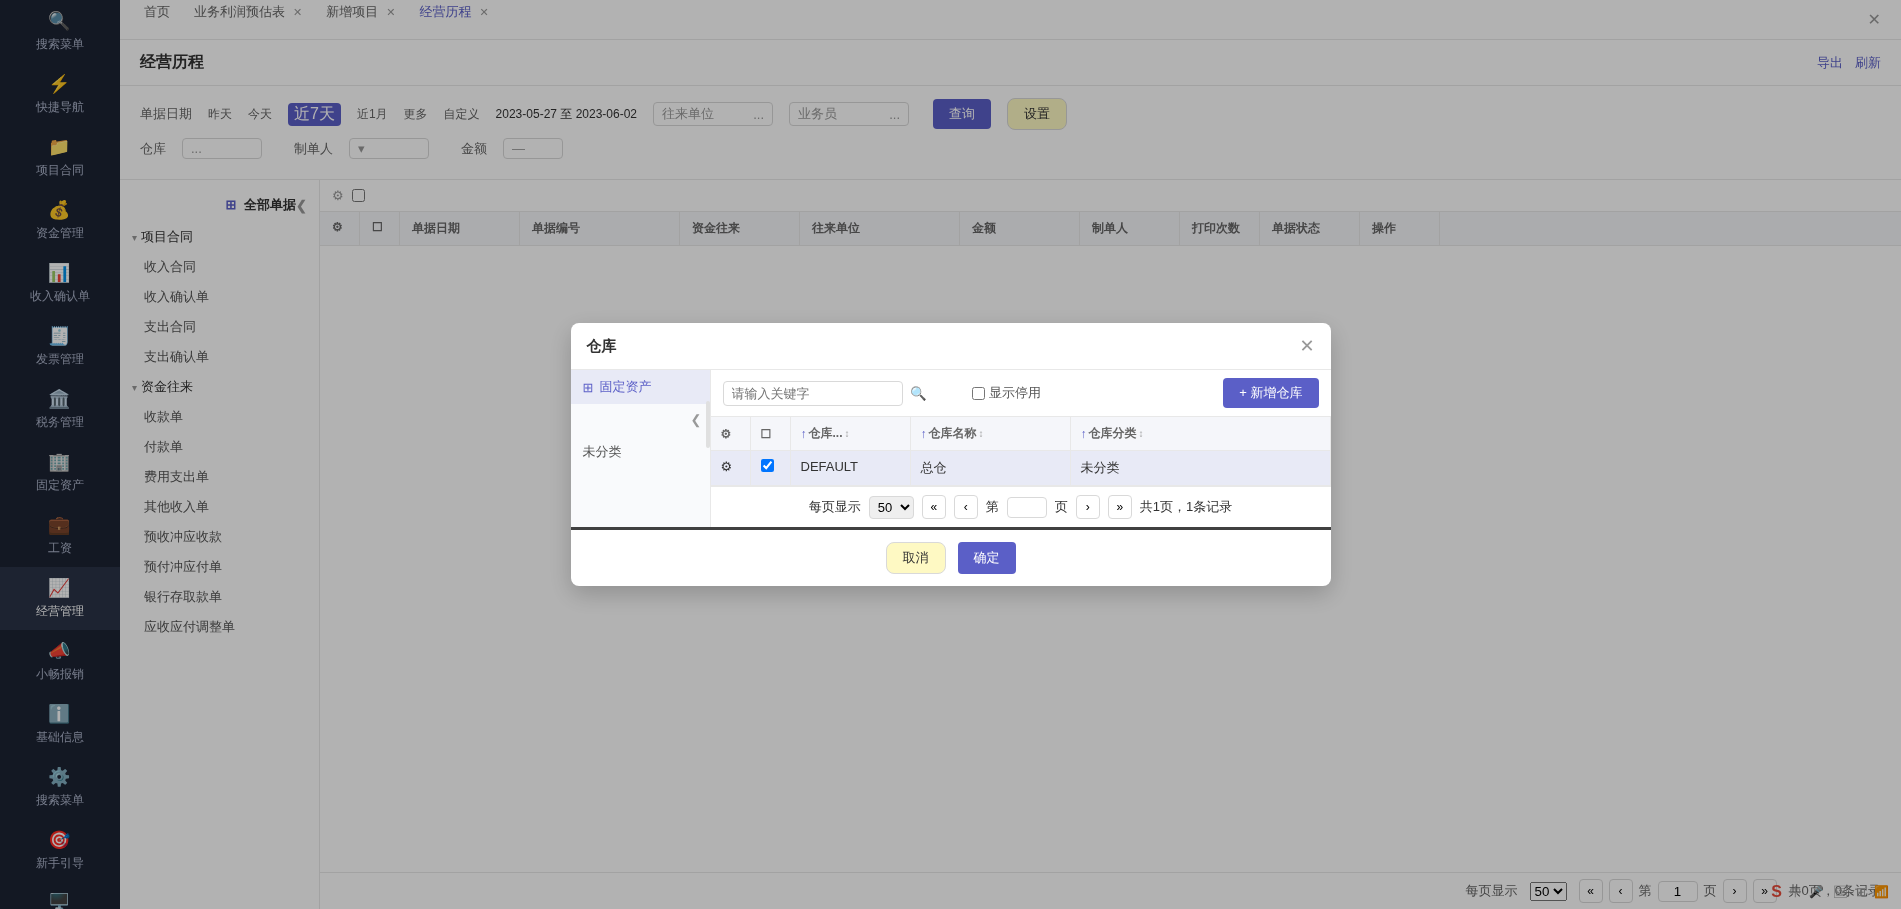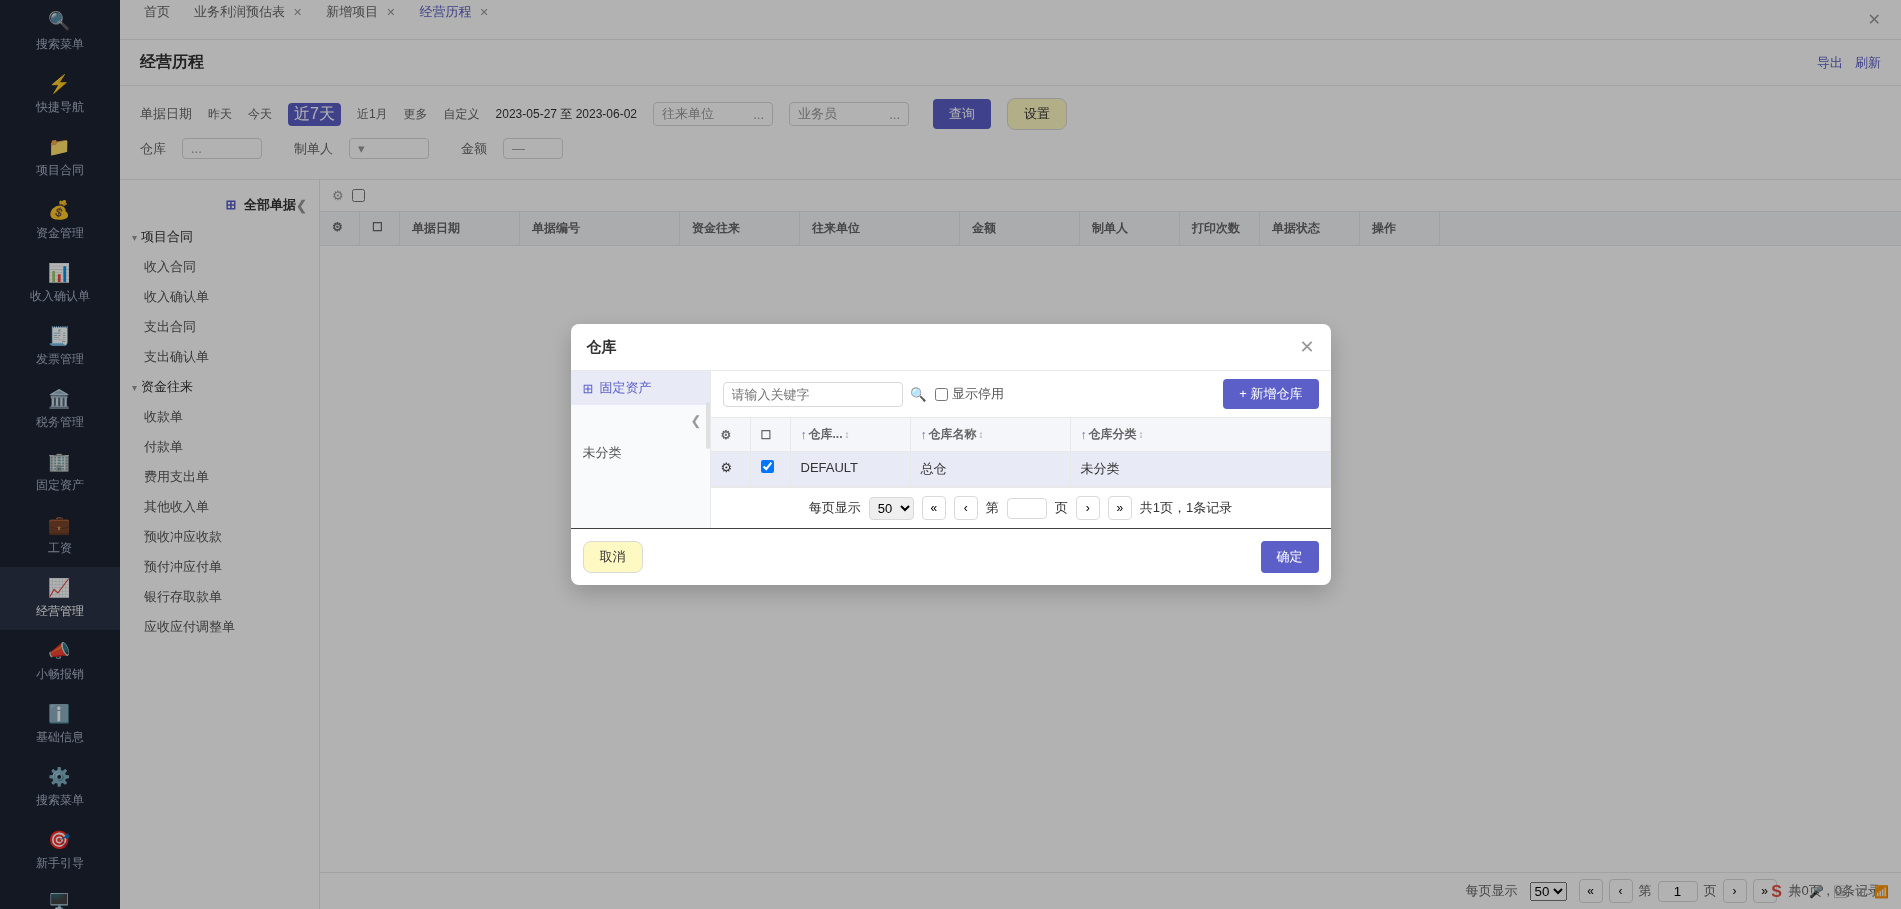--- a/index.html
+++ b/index.html
@@ -68,30 +68,30 @@
     .dialog-close { cursor: pointer; color: #999; font-size: 18px; }
     .dialog-body { display: flex; flex: 1; overflow: hidden; }
     .dialog-left { width: 140px; border-right: 1px solid #e8e8e8; background: #f9fafc; overflow-y: auto; position: relative; }
     .dialog-left-item { padding: 8px 12px; cursor: pointer; font-size: 13px; color: #555; display: flex; align-items: center; gap: 6px; }
     .dialog-left-item.active { background: #e8eaf6; color: #5b5fc7; }
     .dialog-left-scrollbar { width: 4px; background: #e0e0e0; position: absolute; right: 0; top: 20%; height: 30%; border-radius: 2px; }
     .dialog-right { flex: 1; display: flex; flex-direction: column; overflow: hidden; }
     .dialog-right-toolbar { display: flex; align-items: center; padding: 8px 12px; gap: 8px; border-bottom: 1px solid #e8e8e8; }
     .search-input { border: 1px solid #d9d9d9; border-radius: 4px; padding: 4px 8px; font-size: 13px; width: 180px; outline: none; }
     .search-btn { background: none; border: none; cursor: pointer; color: #999; }
-    .checkbox-label { display: flex; align-items: center; gap: 4px; font-size: 13px; color: #555; cursor: pointer; }
+    .checkbox-label { display: flex; align-items: center; gap: 4px; font-size: 13px; color: #555; cursor: pointer; margin-left: 37px; }
     .dialog-table-header { display: flex; background: #f5f6fa; border-bottom: 1px solid #e8e8e8; font-size: 12px; font-weight: bold; color: #666; }
     .dialog-th { padding: 8px 10px; border-right: 1px solid #e8e8e8; white-space: nowrap; display: flex; align-items: center; gap: 2px; }
     .dialog-table-row { display: flex; border-bottom: 1px solid #e8e8e8; font-size: 13px; }
     .dialog-table-row.selected { background: #e8eaf6; }
     .dialog-td { padding: 8px 10px; border-right: 1px solid #e8e8e8; white-space: nowrap; }
     .dialog-footer-pagination { display: flex; align-items: center; justify-content: center; padding: 8px; border-top: 1px solid #e8e8e8; font-size: 13px; gap: 8px; }
     .page-input { border: 1px solid #d9d9d9; border-radius: 4px; width: 40px; text-align: center; padding: 2px 4px; }
     .page-select { border: 1px solid #d9d9d9; border-radius: 4px; padding: 2px 4px; font-size: 13px; }
-    .dialog-actions { display: flex; justify-content: space-between; padding: 12px; gap: 12px; border-top: 1px solid #404040; }
+    .dialog-actions { display: flex; justify-content: center; padding: 12px; gap: 12px; border-top: 3px solid #404040; }
     .sort-icon { color: #999; font-size: 10px; }
 
     
     .empty-state { display: flex; align-items: center; justify-content: center; flex-direction: column; padding: 40px; color: #999; font-size: 13px; }
 
     
     .bottom-bar { background: #fff; border-top: 1px solid #e8e8e8; padding: 6px 20px; display: flex; align-items: center; gap: 12px; font-size: 13px; color: #666; justify-content: flex-end; }
     .pagination-ctrl { display: flex; align-items: center; gap: 6px; }
     .page-btn { border: 1px solid #d9d9d9; background: #fff; border-radius: 4px; width: 24px; height: 24px; display: flex; align-items: center; justify-content: center; cursor: pointer; font-size: 12px; }
 

